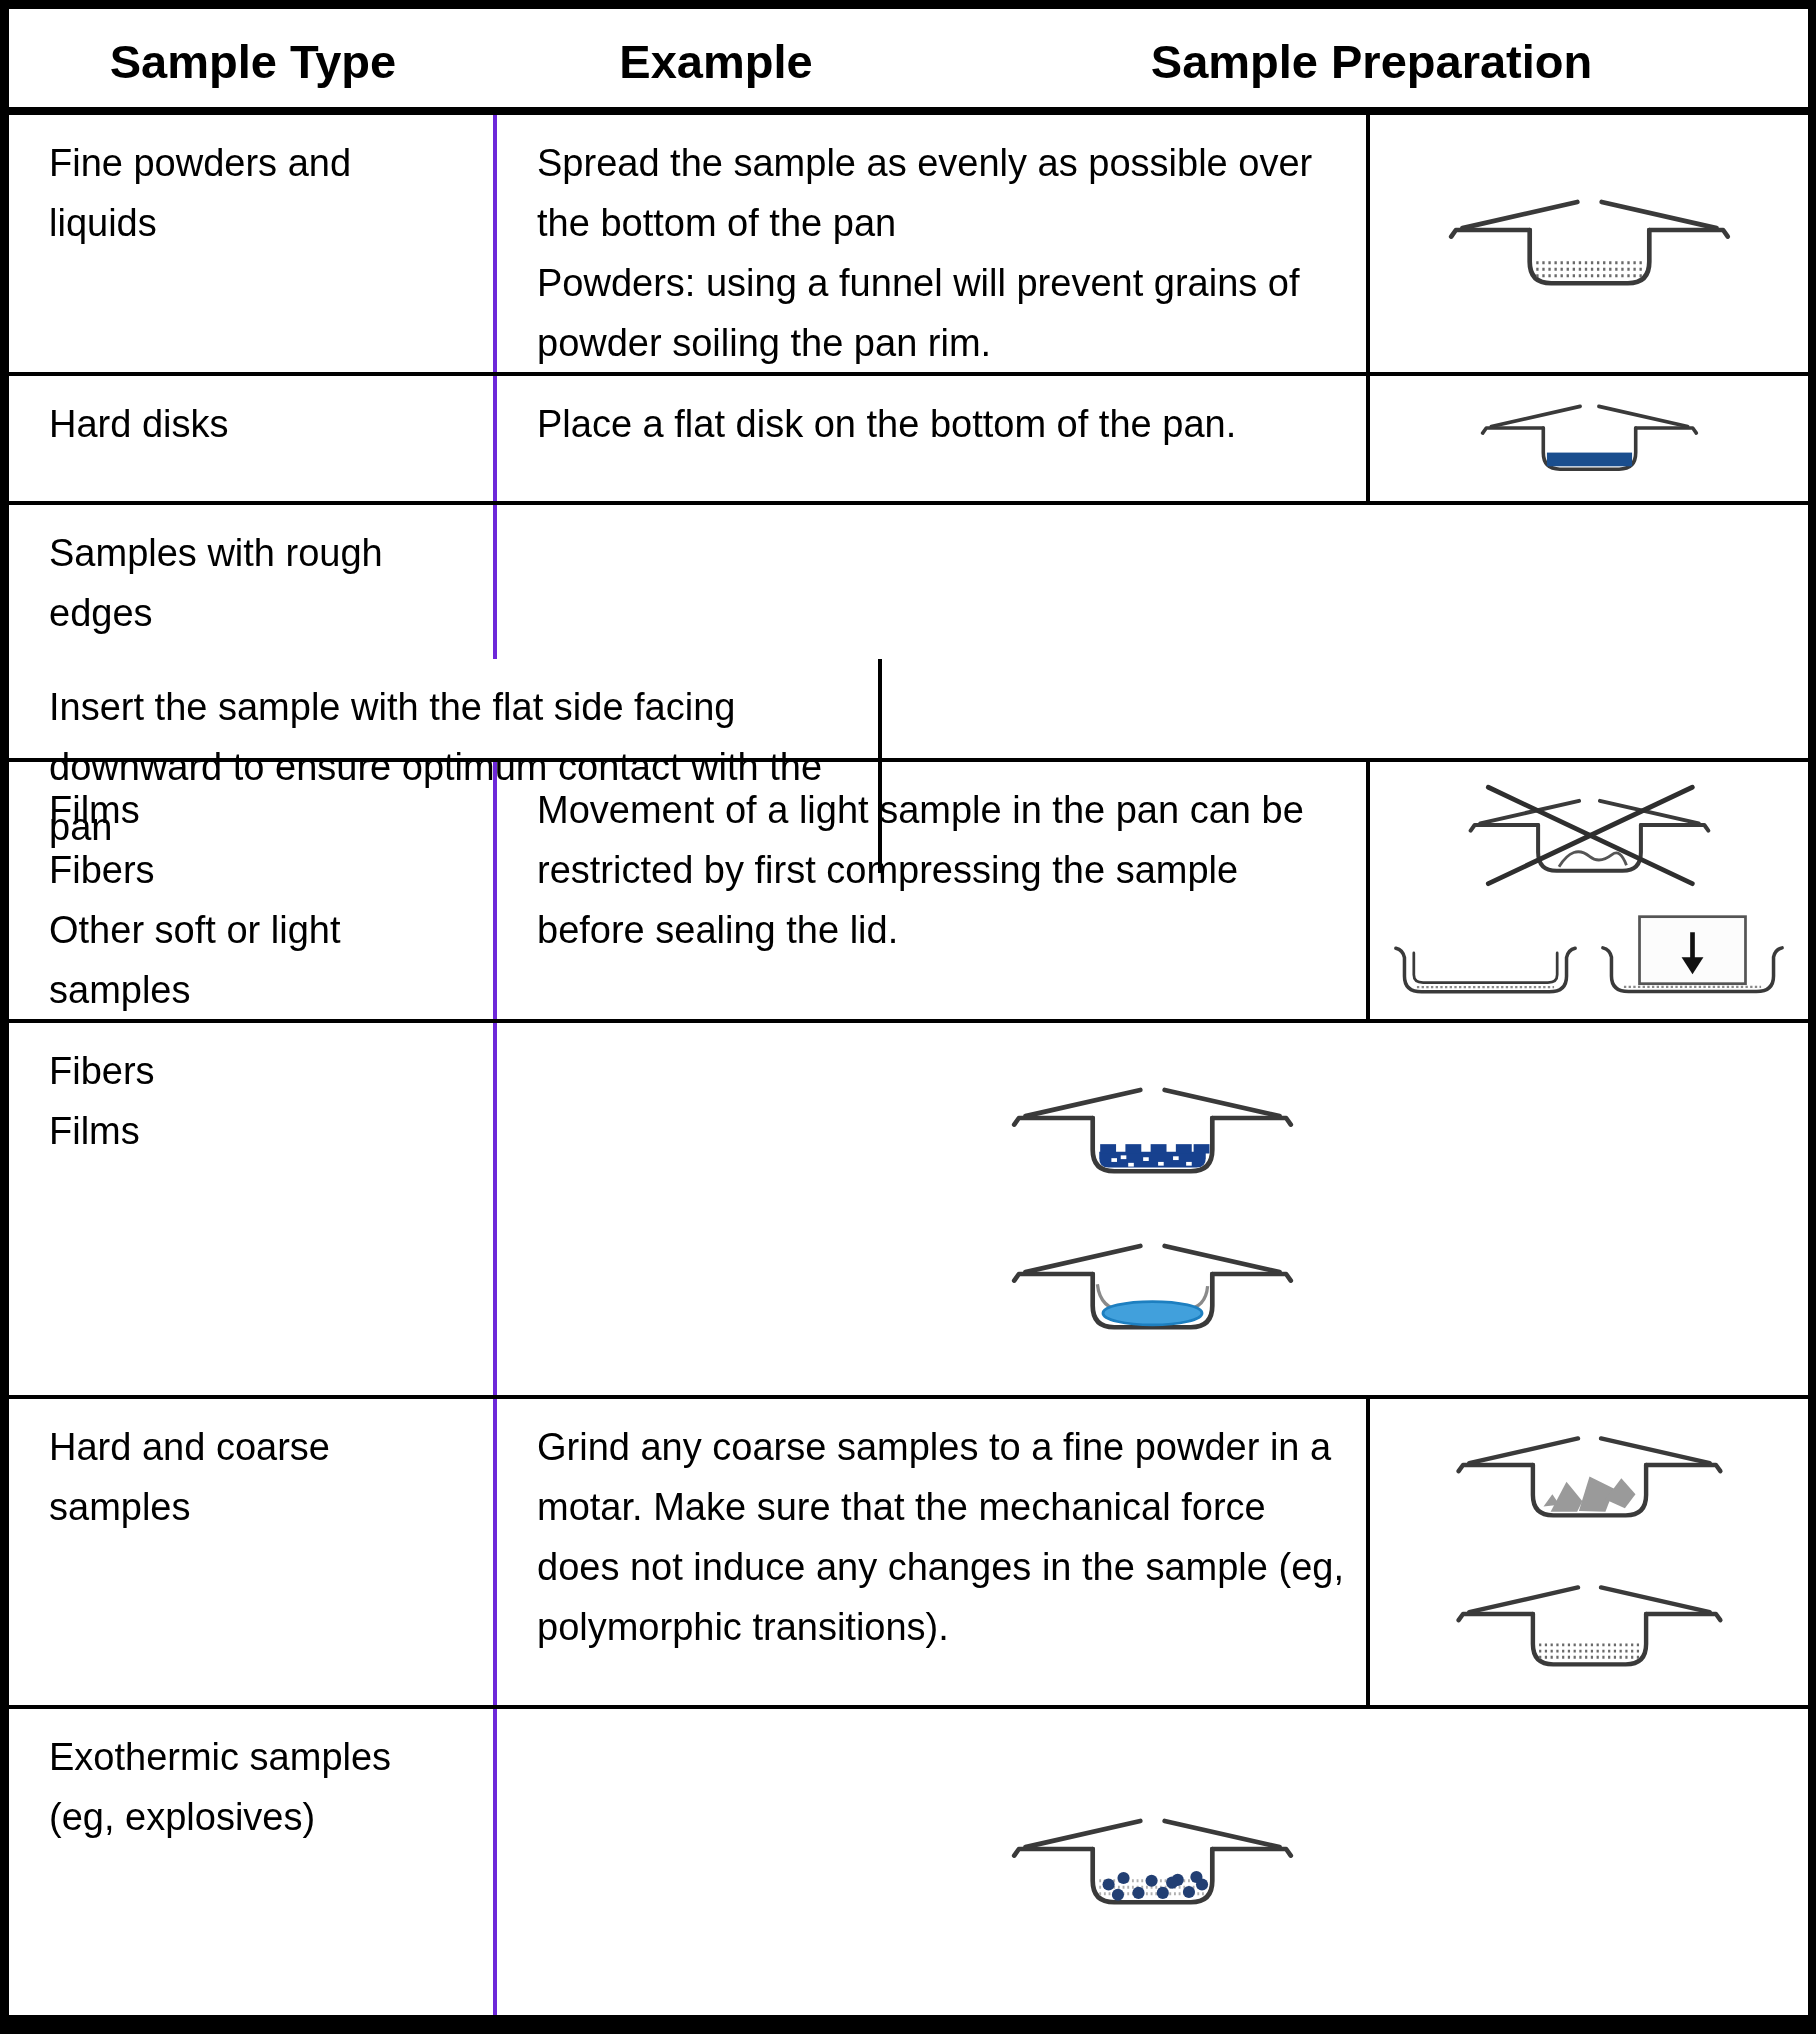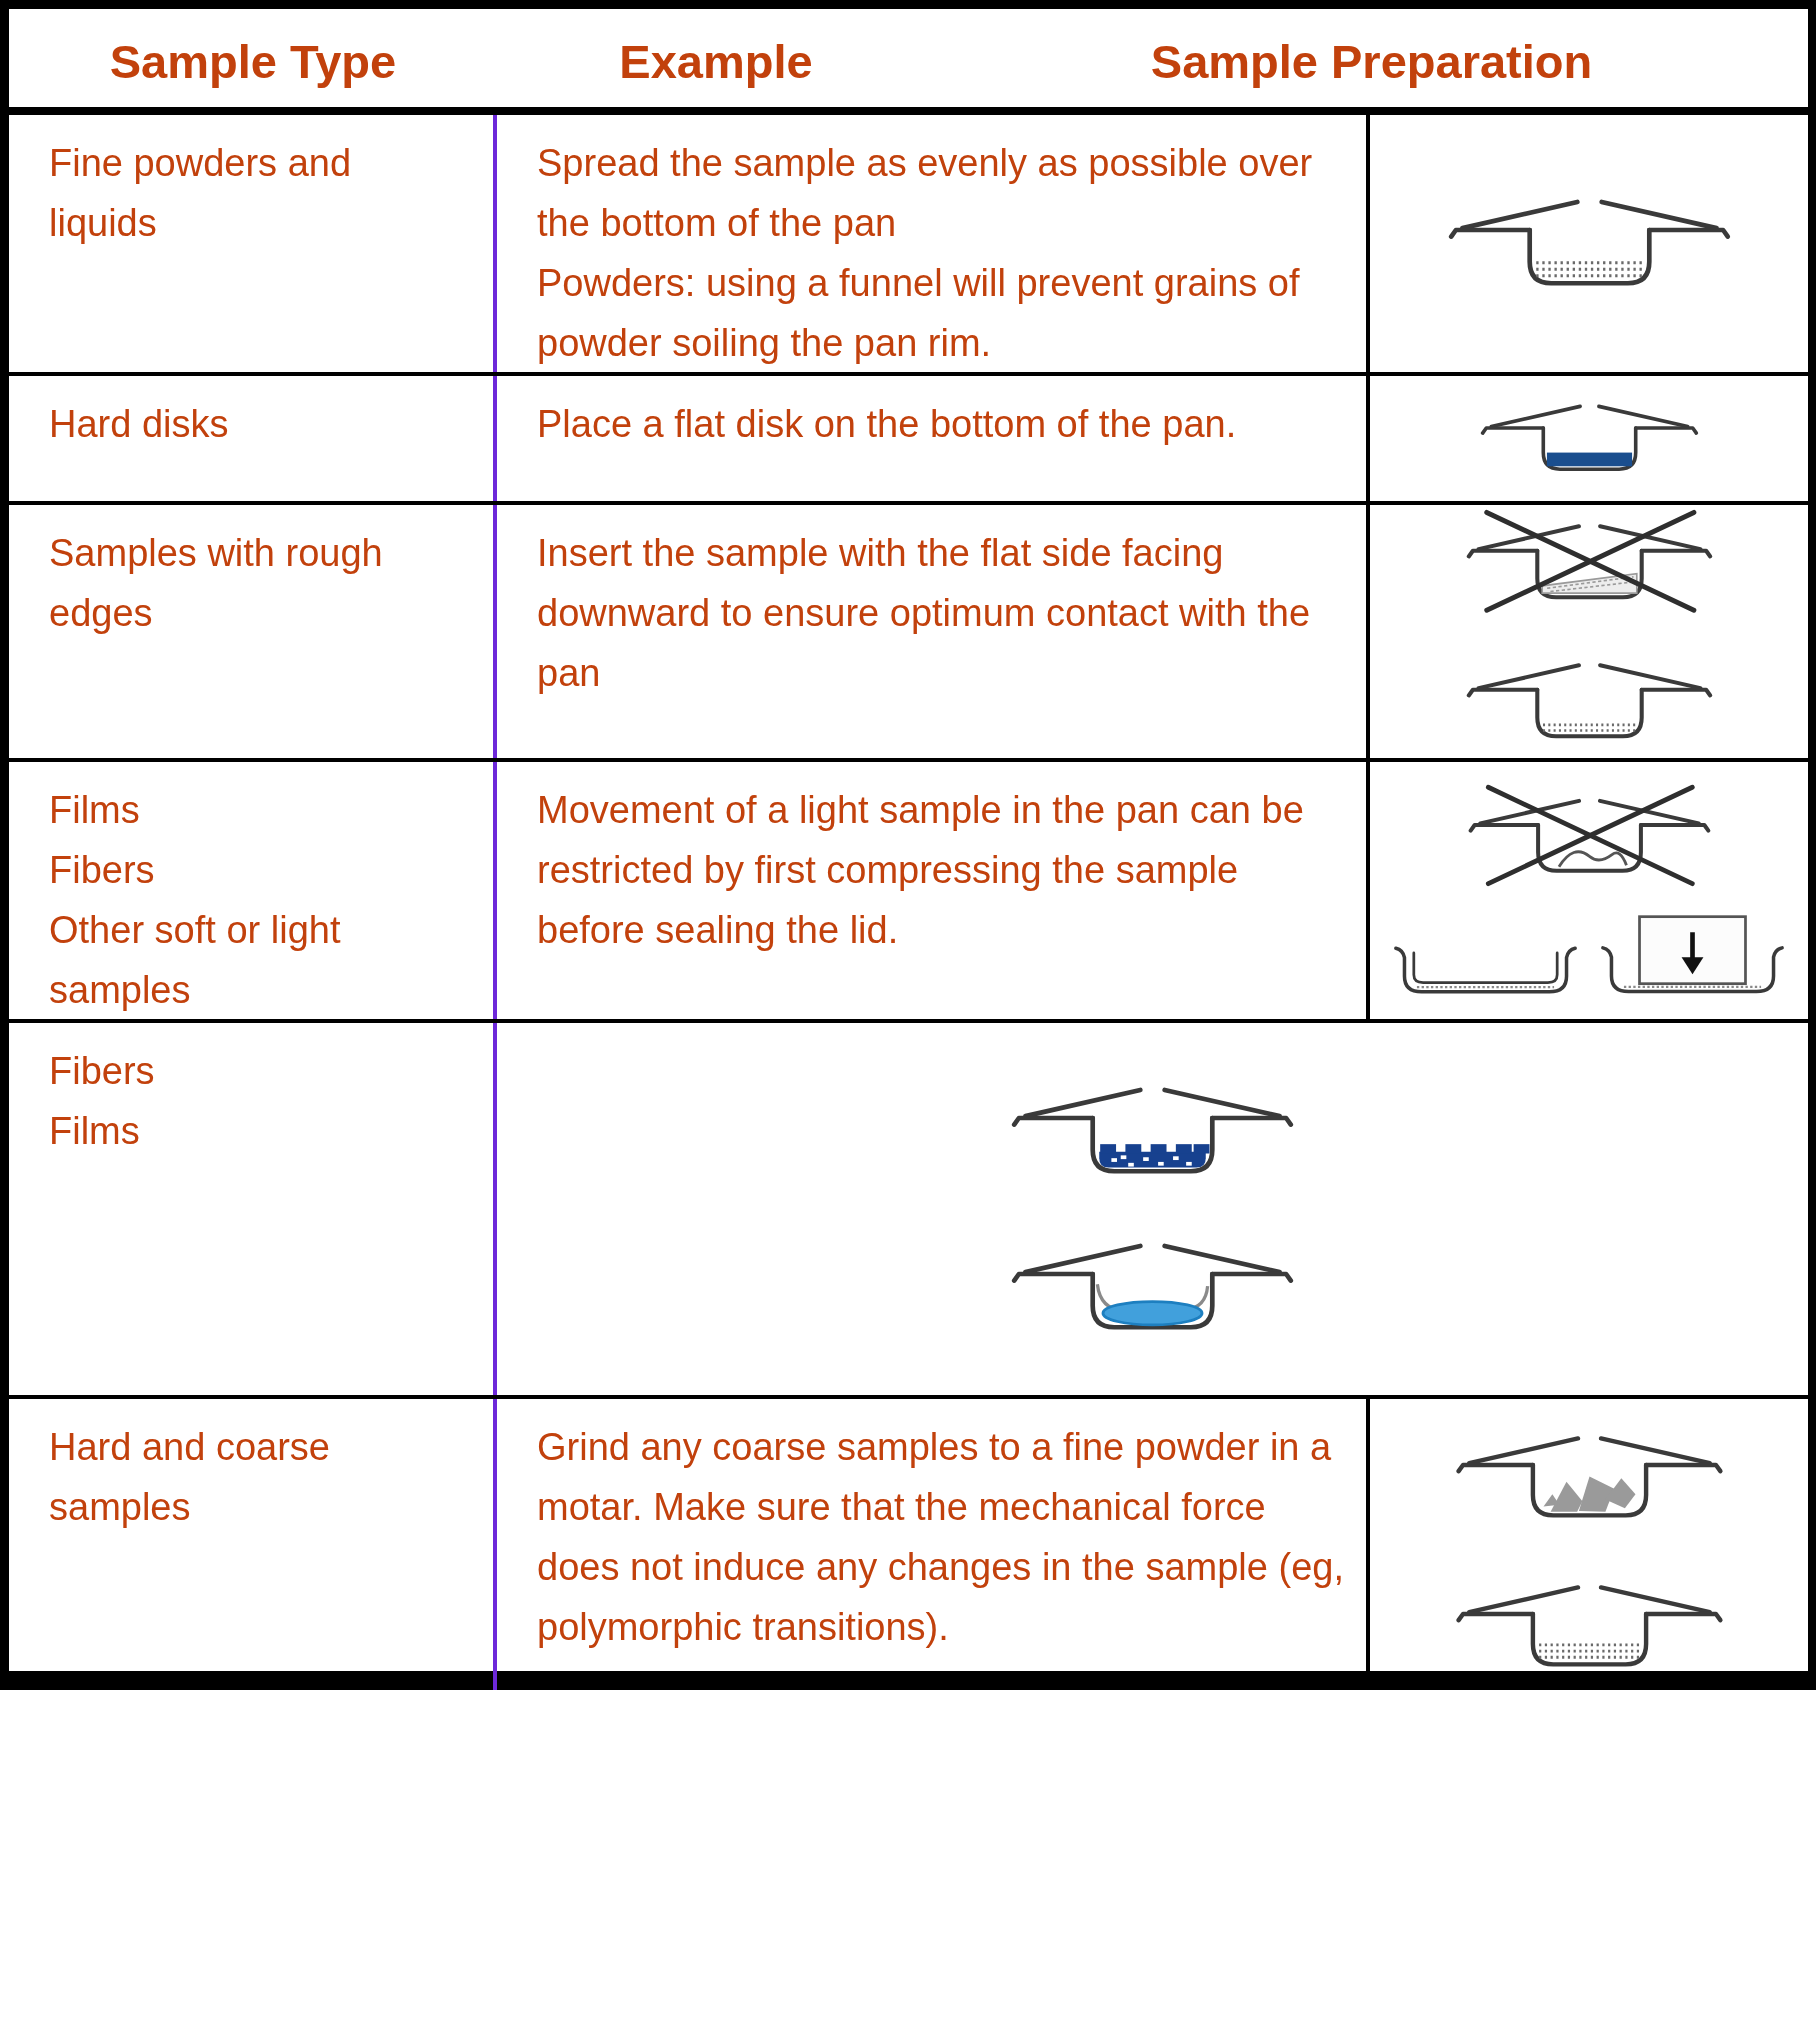--- a/index.html
+++ b/index.html
@@ -1,37 +1,37 @@
 <!DOCTYPE html>
 <html><head>
 <meta charset="utf-8">
 <style>
   * { box-sizing: border-box; margin: 0; padding: 0; }
   html, body { background: #ffffff; }
   .page {
-    width: 1817px; height: 1690px; background: #fff;
-    font-family: "Liberation Sans", sans-serif; color: #c2410c;
+    width: 1817px; height: 2034px; background: #fff;
+    font-family: "Liberation Sans", sans-serif; color: #000000;
   }
   .tbl {
     width: 100%; height: 100%;
     border: 9px solid #000; border-bottom-width: 19px;
     display: flex; flex-direction: column; background: #fff;
   }
   .hrow { display: flex; height: 106px; border-bottom: 8px solid #000; flex: 0 0 auto; }
   .hcell {
     font-weight: 700; font-size: 47px;
     display: flex; align-items: center; justify-content: center;
     padding-top: 6px;
   }
   .c1 { width: 488px; flex: 0 0 auto; }
   .c2 { width: 873px; flex: 0 0 auto; }
   .c3 { flex: 1 1 auto; }
   .brow { display: flex; flex: 0 0 auto; }
   .brow + .brow { border-top: 4px solid #000; }
-  .r1 { height: 257px; } .r2 { height: 129px; } .r3 { height: 257px; }
+  .r1 { height: 257px; } .r2 { height: 129px; } .r3 { height: 257px; flex-direction: column; }
   .r4 { height: 261px; } .r5 { height: 376px; } .r6 { height: 310px; }
   .r7 { flex: 1 1 auto; justify-content: space-between; }
   .type-cell {
     border-right: 4px solid #6d28d9;
     padding: 18px 16px 16px 40px;
     font-size: 38px; line-height: 1.58; white-space: pre-line;
   }
   .prep-cell {
     border-right: 4px solid #000;
     padding: 18px 22px 16px 40px;

